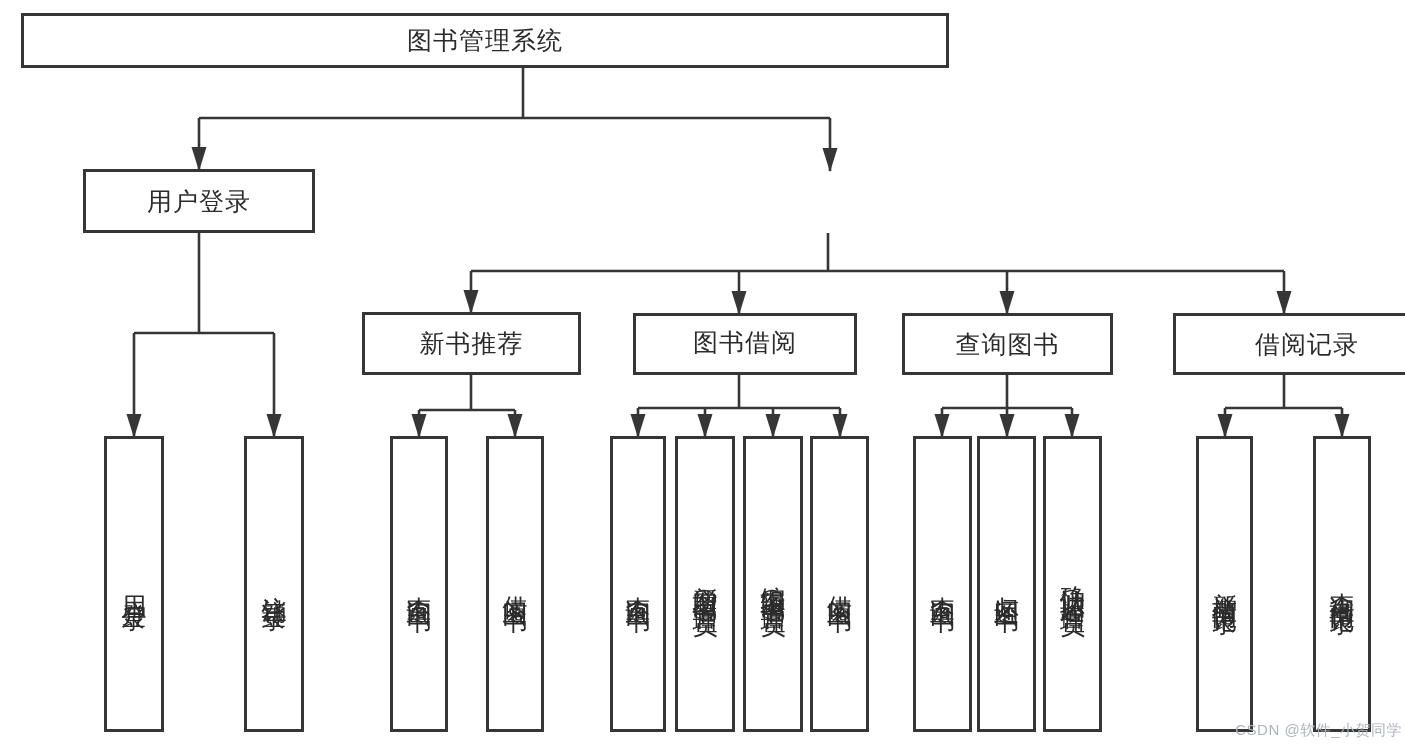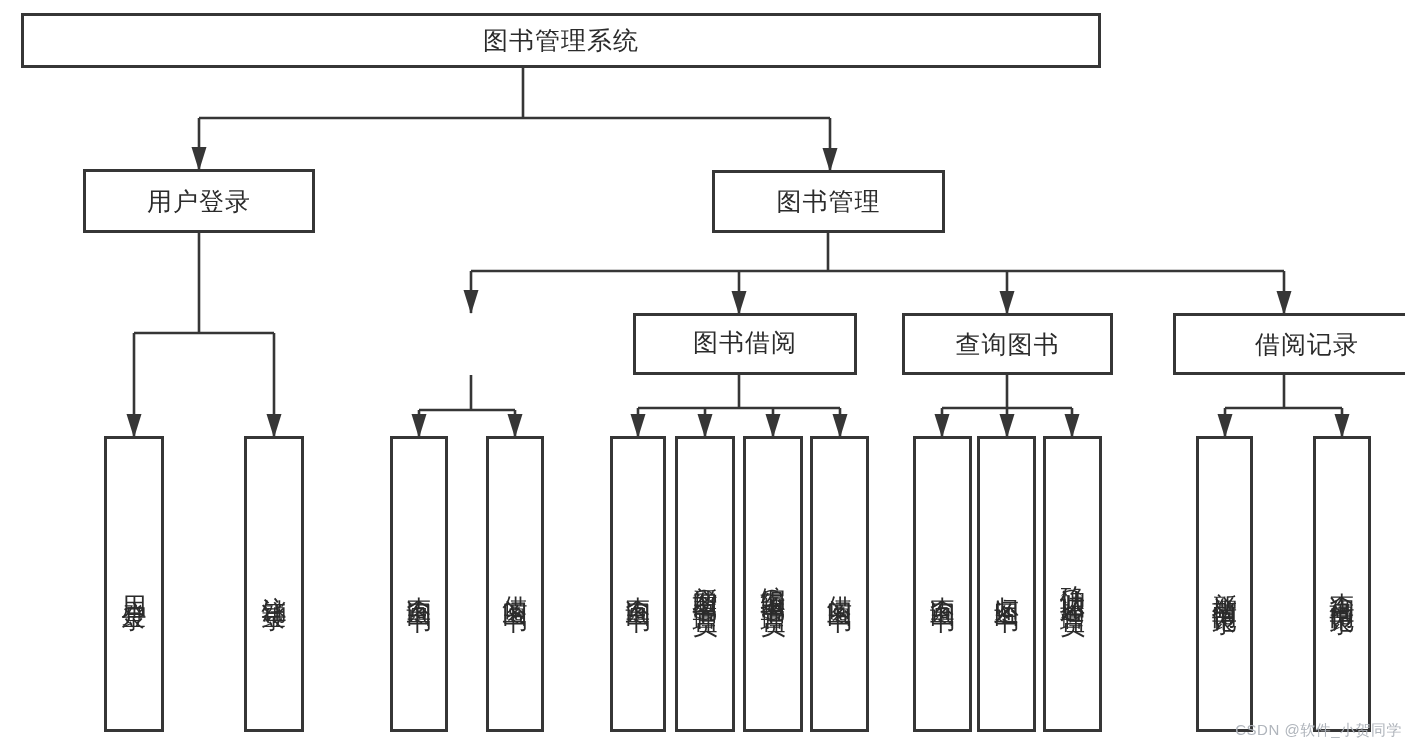--- a/index.html
+++ b/index.html
@@ -103,25 +103,25 @@
     <path d="M1007,375 V408 M942,408 H1072"></path>
     <line x1="942" y1="408" x2="942" y2="437" marker-end="url(#arrowhead)"></line>
     <line x1="1007" y1="408" x2="1007" y2="437" marker-end="url(#arrowhead)"></line>
     <line x1="1072" y1="408" x2="1072" y2="437" marker-end="url(#arrowhead)"></line>
 
     <path d="M1284,375 V408 M1225,408 H1342"></path>
     <line x1="1225" y1="408" x2="1225" y2="437" marker-end="url(#arrowhead)"></line>
     <line x1="1342" y1="408" x2="1342" y2="437" marker-end="url(#arrowhead)"></line>
   </svg>
 
-  <div class="node" style="left:21px;top:13px;width:1080px;height:55px;">图书管理系统</div>
+  <div class="node" style="left:21px;top:13px;width:928px;height:55px;">图书管理系统</div>
 
   <div class="node" style="left:83px;top:169px;width:232px;height:64px;">用户登录</div>
-  <div class="node" style="left:712px;top:170px;width:233px;height:63px;">图书管理</div>
 
+  <div class="node" style="left:362px;top:312px;width:219px;height:63px;">新书推荐</div>
   <div class="node" style="left:633px;top:313px;width:224px;height:62px;font-family:Liberation Mono, monospace;">图书借阅</div>
   <div class="node" style="left:902px;top:313px;width:211px;height:62px;">查询图书</div>
   <div class="node" style="left:1173px;top:313px;width:268px;height:62px;">借阅记录</div>
 
   <div class="node leaf" style="left:104px;top:436px;width:60px;height:296px;">
     <span class="vtext">用户登录</span>
   </div>
   <div class="node leaf" style="left:244px;top:436px;width:60px;height:296px;">
     <span class="vtext">注销登录</span>
   </div>

